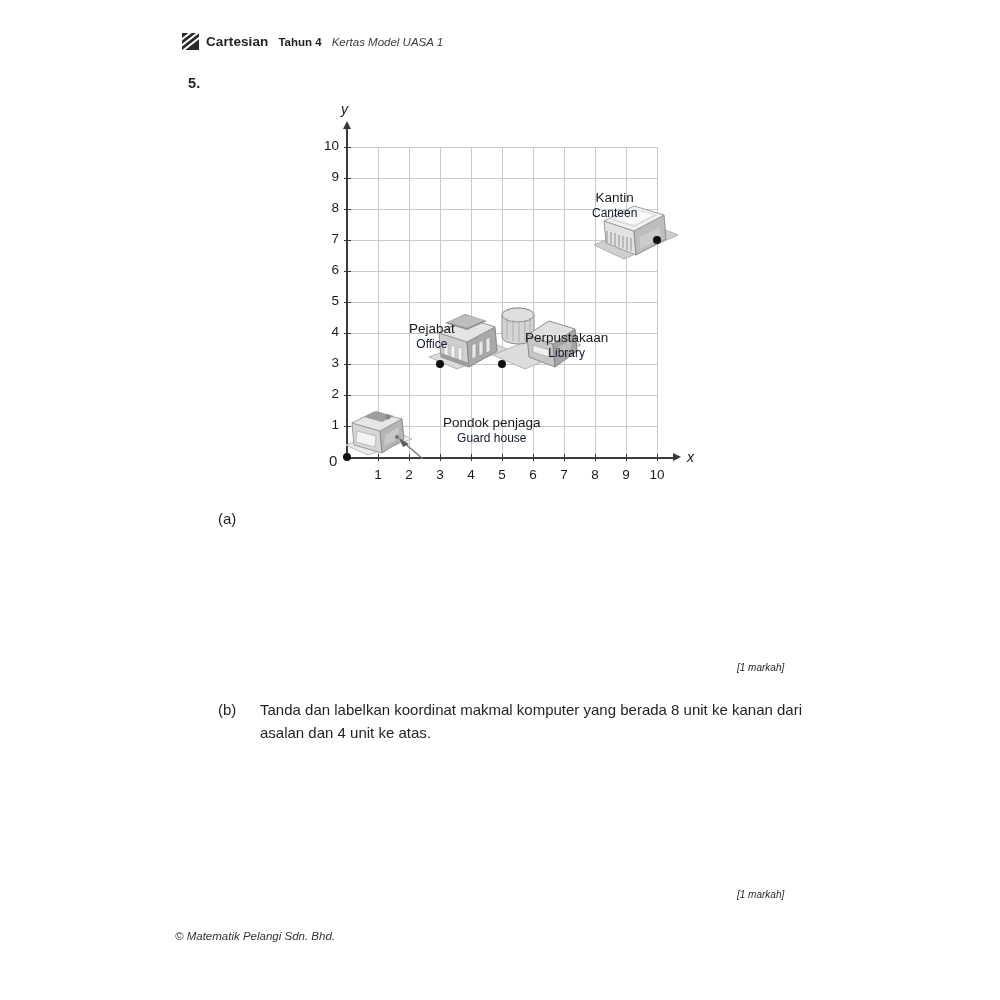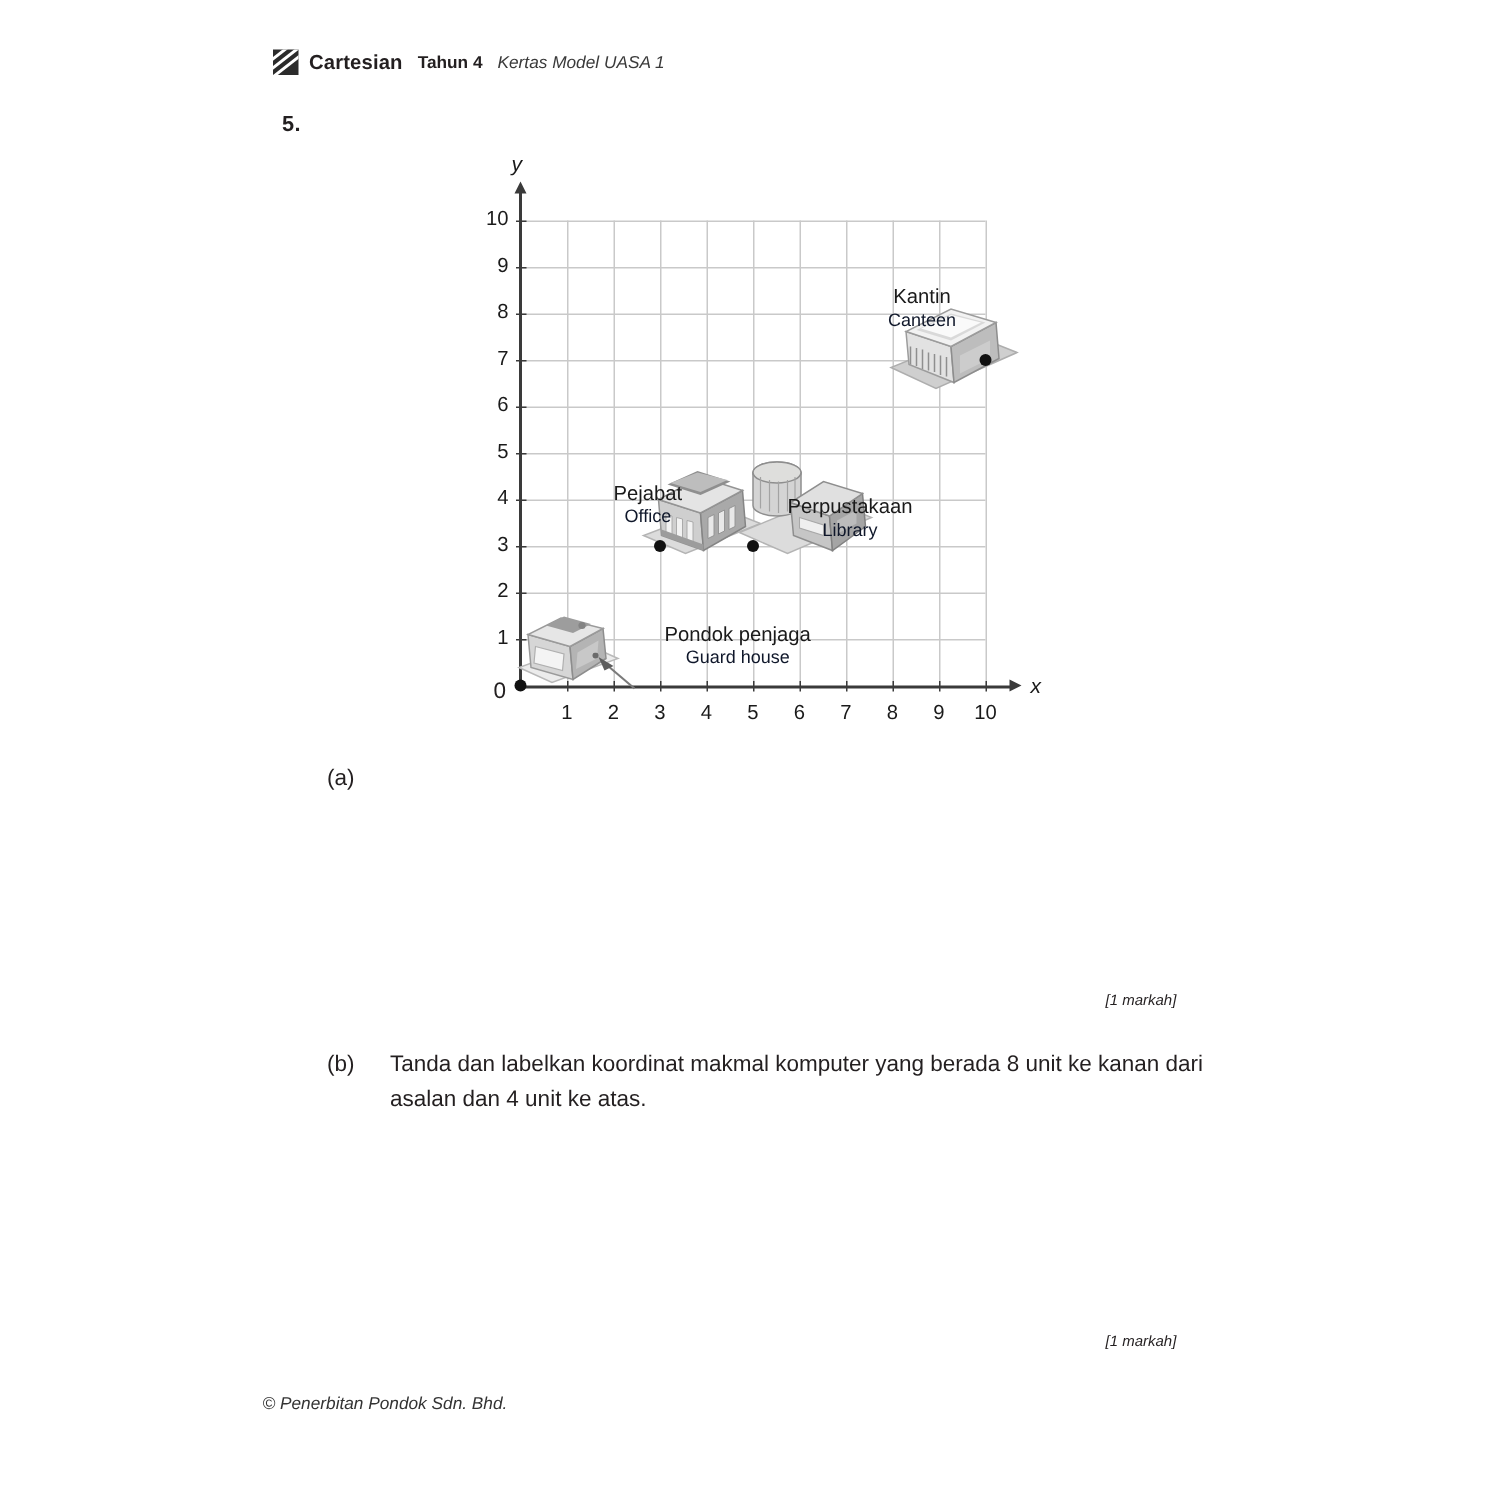--- a/index.html
+++ b/index.html
@@ -303,15 +303,15 @@
   <div class="marks" style="left:737px;top:662px;">[1 markah]</div>
 
   <div class="part" style="left:218px;top:699px;width:600px;">
     <span class="lbl">(b)</span>
     <div class="body">
       <div>Tanda dan labelkan koordinat makmal komputer yang berada 8 unit ke kanan dari asalan dan 4 unit ke atas.</div>
     </div>
   </div>
   <div class="marks" style="left:737px;top:889px;">[1 markah]</div>
 
-  <div class="foot-left">© Penerbitan Pondok Sdn. Bhd.</div>
+  <div class="foot-left">© Matematik Pelangi Sdn. Bhd.</div>
 
 </div>
 
 </body></html>

